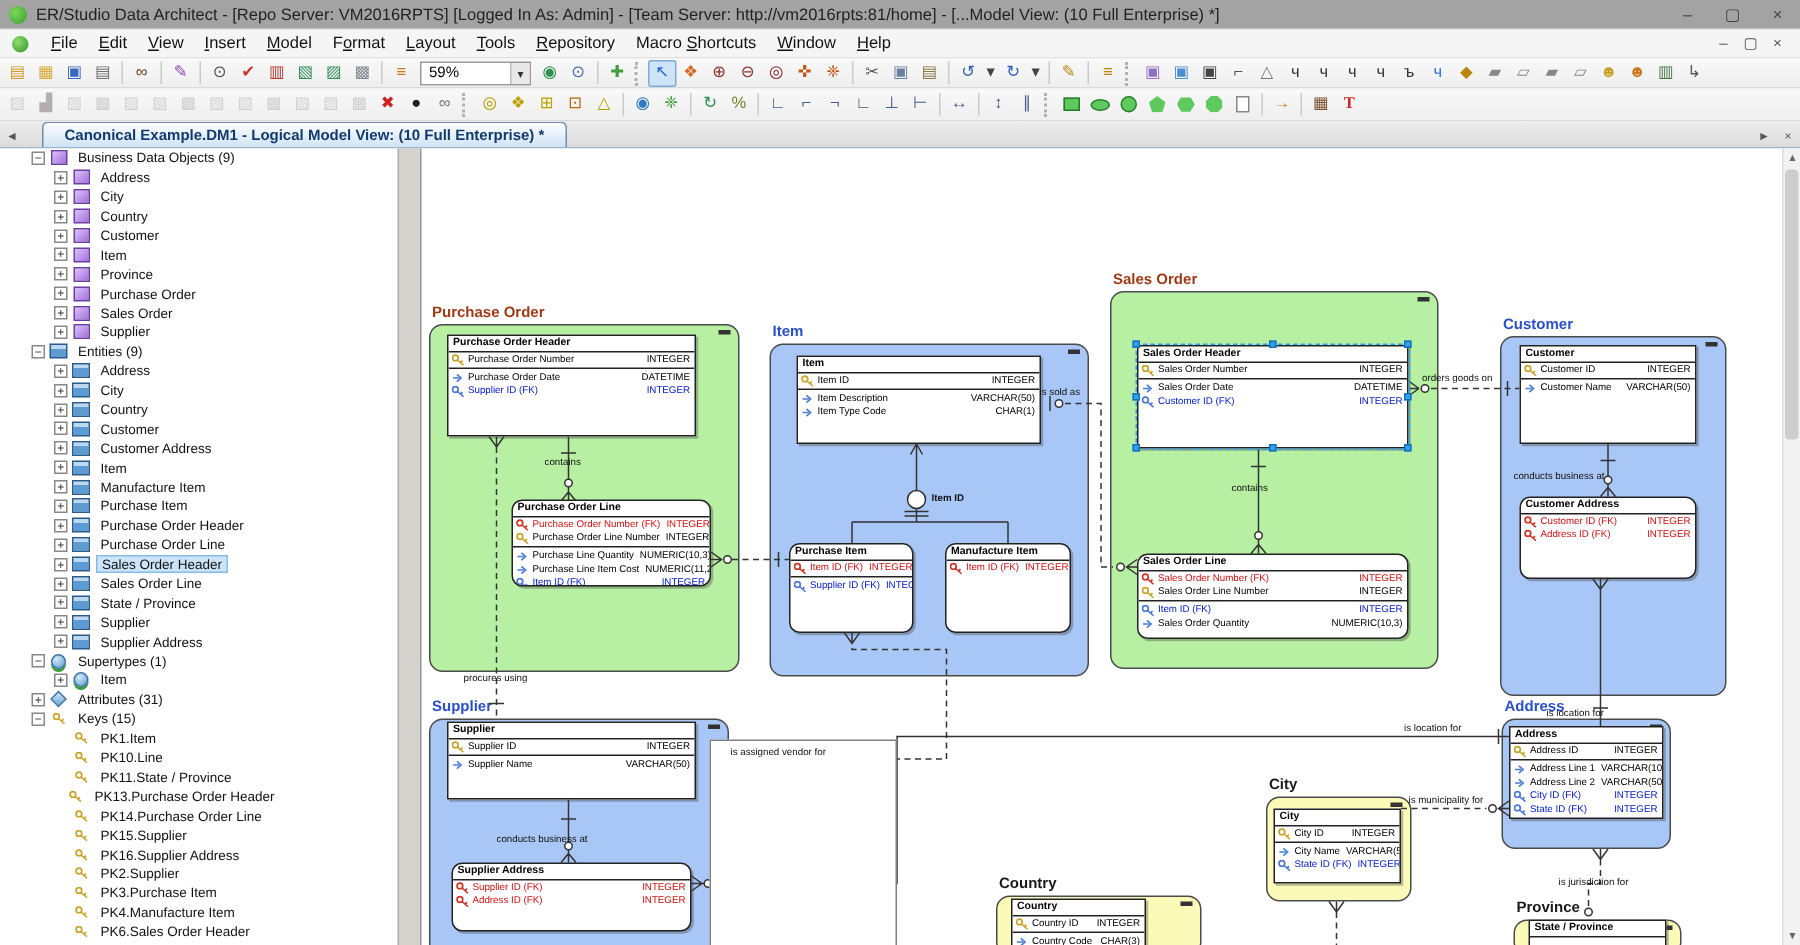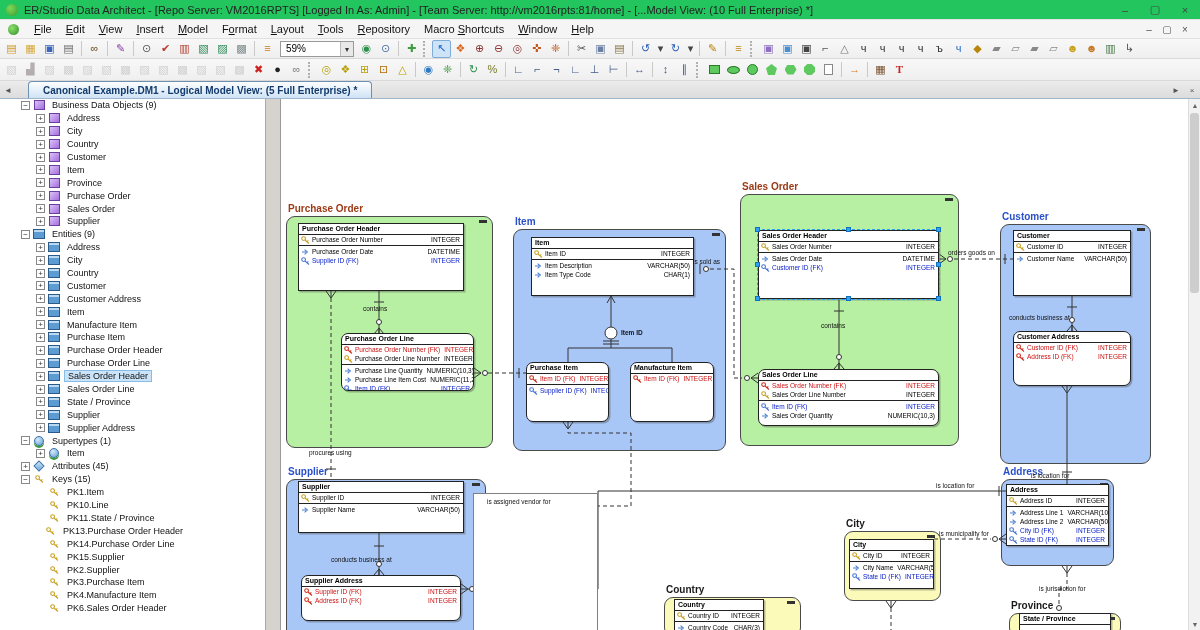--- a/index.html
+++ b/index.html
@@ -1,18 +1,18 @@
 <!DOCTYPE html>
 <html><head>
 <meta charset="utf-8">
 <style>
   * { box-sizing: border-box; margin: 0; padding: 0; }
   html,body { width:1200px; height:630px; overflow:hidden; font-family:"Liberation Sans","DejaVu Sans",sans-serif; background:#fff; }
   
-  .titlebar { height:20px; background:#22c55e; display:flex; align-items:center; border-bottom:1px solid #e3e3e3; }
+  .titlebar { height:20px; background:#a3a3a3; display:flex; align-items:center; border-bottom:1px solid #e3e3e3; }
   .appicon { width:12px; height:12px; border-radius:50%; background:radial-gradient(circle at 35% 35%, #7ed957, #3a9a32); margin:0 6px 0 6px; flex:0 0 auto; }
   .wtitle { font-size:11px; color:#222; white-space:nowrap; overflow:hidden; flex:1; }
   .wctrls { display:flex; height:100%; }
   .wbtn { width:30px; height:100%; display:flex; align-items:center; justify-content:center; font-size:11px; color:#444; }
   
   .menubar { height:19px; background:#f5f5f5; display:flex; align-items:center; font-size:11px; border-bottom:1px solid #e0e0e0; }
   .menudot { width:11px; height:11px; border-radius:50%; background:radial-gradient(circle at 35% 35%, #8ee06a, #2f8f2a); margin:0 8px 0 8px; }
   .mitem { padding:2px 7px; color:#111; }
   .mitem u { text-decoration:underline; }
   .mdictrls { margin-left:auto; display:flex; padding-right:6px; }
@@ -262,21 +262,21 @@
     <span class="tsep"></span>
     <span class="tbtn" style="color: rgb(224, 120, 24);">→</span>
     <span class="tsep"></span>
     <span class="tbtn" style="color: rgb(122, 82, 48);">▦</span>
     <span class="tbtn" style="color: rgb(204, 34, 34); font-family: &quot;Liberation Serif&quot;, serif; font-weight: bold;">T</span>
   </div>
 
 <div class="tabbar">
   <div class="tabnav">◄</div>
   <div class="tab">
-    <span>Canonical Example.DM1 - Logical Model View: (5 Full Enterprise) *</span>
+    <span>Canonical Example.DM1 - Logical Model View: (10 Full Enterprise) *</span>
   </div>
   <div class="tabright">
     <div class="tabnav">►</div>
     <div class="tabnav">×</div>
   </div>
 </div>
 
 <div class="main">
   <div class="tree" id="tree">
       <div class="trow" style="padding-left: 21px;">
@@ -473,21 +473,21 @@
         <span class="ticon">
           <span class="ti-sup"></span>
         </span>
         <span class="tlabel">Item</span>
       </div>
       <div class="trow" style="padding-left: 21px;">
         <span class="texp">+</span>
         <span class="ticon">
           <span class="ti-attr"></span>
         </span>
-        <span class="tlabel">Attributes (45)</span>
+        <span class="tlabel">Attributes (31)</span>
       </div>
       <div class="trow" style="padding-left: 21px;">
         <span class="texp">−</span>
         <span class="ticon">
           <svg width="9" height="8" viewBox="0 0 9 8">
             <circle cx="2.6" cy="2.6" r="1.9" fill="none" stroke="#c9a227" stroke-width="1.1"></circle>
             <path d="M4 4 L8 7.5 M6.2 5.6 l1.1 -1.2" stroke="#c9a227" stroke-width="1.1" fill="none"></path>
           </svg>
         </span>
         <span class="tlabel">Keys (15)</span>
@@ -544,20 +544,30 @@
       </div>
       <div class="trow" style="padding-left: 36px;">
         <span class="tnoexp"></span>
         <span class="ticon">
           <svg width="9" height="8" viewBox="0 0 9 8">
             <circle cx="2.6" cy="2.6" r="1.9" fill="none" stroke="#c9a227" stroke-width="1.1"></circle>
             <path d="M4 4 L8 7.5 M6.2 5.6 l1.1 -1.2" stroke="#c9a227" stroke-width="1.1" fill="none"></path>
           </svg>
         </span>
         <span class="tlabel">PK15.Supplier</span>
+      </div>
+      <div class="trow" style="padding-left: 36px;">
+        <span class="tnoexp"></span>
+        <span class="ticon">
+          <svg width="9" height="8" viewBox="0 0 9 8">
+            <circle cx="2.6" cy="2.6" r="1.9" fill="none" stroke="#c9a227" stroke-width="1.1"></circle>
+            <path d="M4 4 L8 7.5 M6.2 5.6 l1.1 -1.2" stroke="#c9a227" stroke-width="1.1" fill="none"></path>
+          </svg>
+        </span>
+        <span class="tlabel">PK16.Supplier Address</span>
       </div>
       <div class="trow" style="padding-left: 36px;">
         <span class="tnoexp"></span>
         <span class="ticon">
           <svg width="9" height="8" viewBox="0 0 9 8">
             <circle cx="2.6" cy="2.6" r="1.9" fill="none" stroke="#c9a227" stroke-width="1.1"></circle>
             <path d="M4 4 L8 7.5 M6.2 5.6 l1.1 -1.2" stroke="#c9a227" stroke-width="1.1" fill="none"></path>
           </svg>
         </span>
         <span class="tlabel">PK2.Supplier</span>

